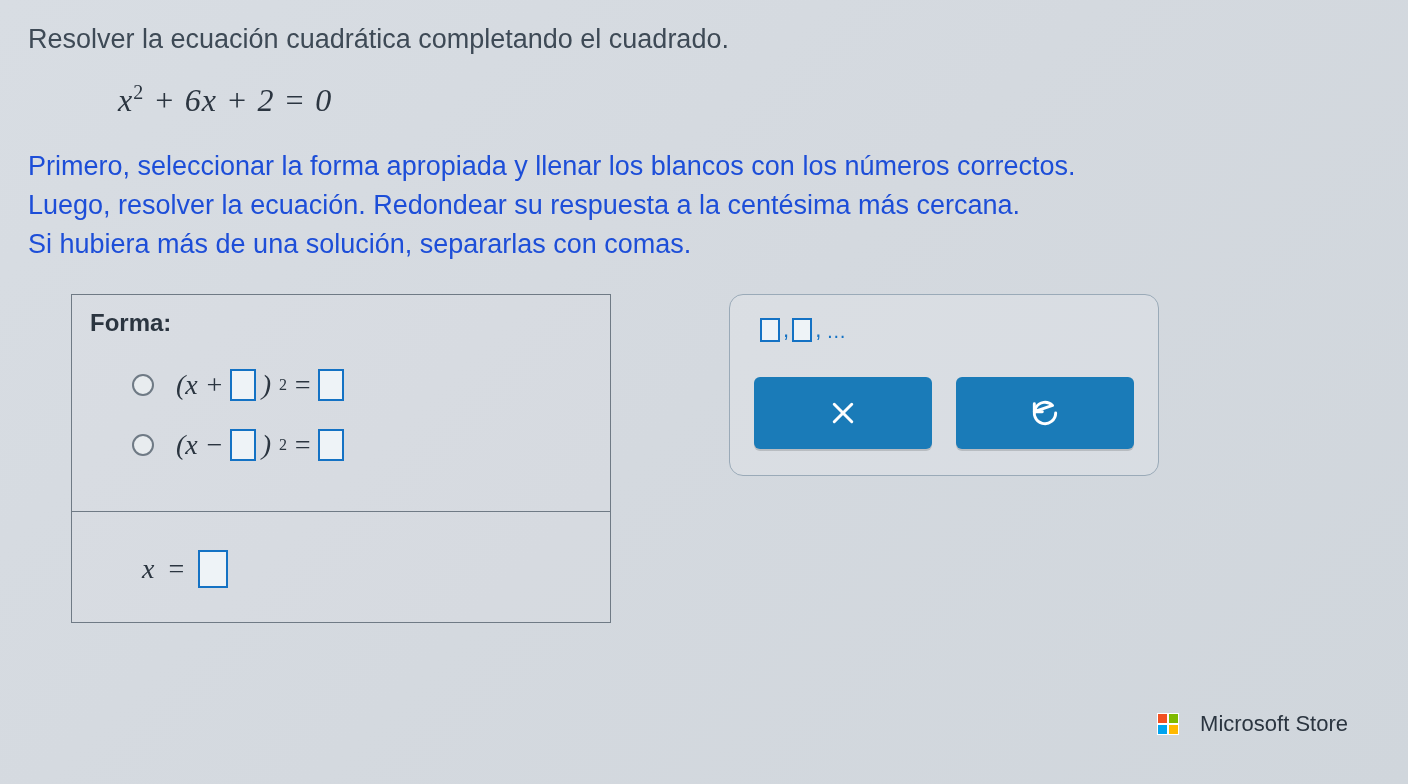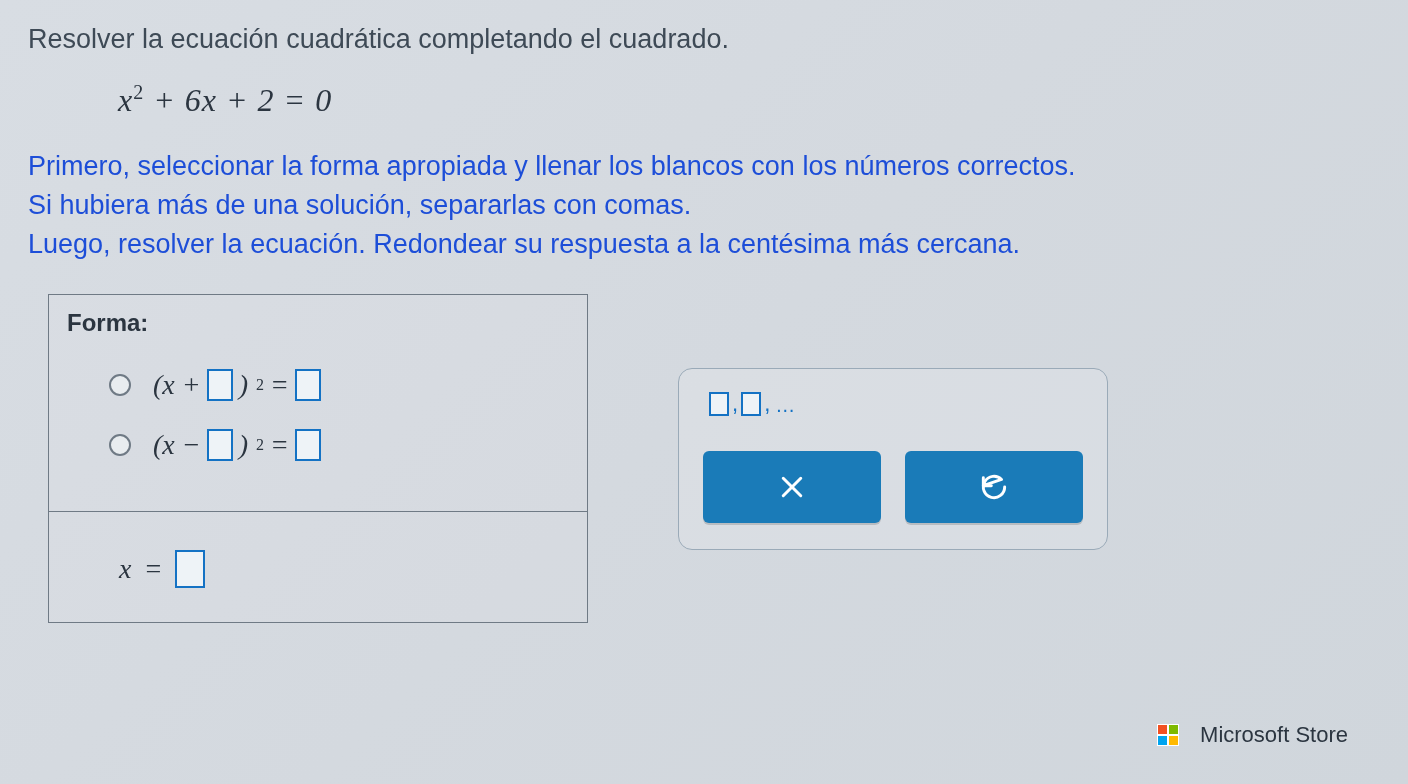--- a/index.html
+++ b/index.html
@@ -27,23 +27,23 @@
   }
   .equation sup { font-size: 20px; vertical-align: super; font-style: normal; }
   .instructions {
     font-size: 27px;
     line-height: 1.45;
     color: #1d4ed8;
     margin-bottom: 30px;
   }
   .panels {
     display: flex;
-    gap: 90px;
-    align-items: center;
-    margin-left: 20px;
+    gap: 118px;
+    align-items: flex-start;
+    margin-left: 43px;
   }
   .left-box {
     width: 540px;
     border: 1px solid #6f7a85;
     background: rgba(255,255,255,0.05);
   }
   .section-label {
     font-size: 24px;
     font-weight: 700;
     color: #2b3540;
@@ -149,21 +149,21 @@
     border-radius: 6px;
     display: flex;
     align-items: center;
     justify-content: center;
     box-shadow: 0 2px 0 rgba(0,0,0,0.15);
   }
   .action-btn svg { stroke: #fff; }
   .ms-store {
     position: absolute;
     right: 60px;
-    bottom: 36px;
+    bottom: 47px;
     display: flex;
     align-items: center;
     gap: 21px;
     font-size: 22px;
     color: #2b3540;
   }
   .ms-logo {
     width: 22px; height: 22px;
     display: grid;
     grid-template-columns: 1fr 1fr;
@@ -181,22 +181,22 @@
 <body>
 
 <div class="prompt">Resolver la ecuación cuadrática completando el cuadrado.</div>
 
 <div class="equation">
   <span>x</span><sup>2</sup><span> + 6x + 2 = 0</span>
 </div>
 
 <div class="instructions">
   <div>Primero, seleccionar la forma apropiada y llenar los blancos con los números correctos.</div>
+  <div>Luego, resolver la ecuación. Redondear su respuesta a la centésima más cercana.</div>
   <div>Si hubiera más de una solución, separarlas con comas.</div>
-  <div>Luego, resolver la ecuación. Redondear su respuesta a la centésima más cercana.</div>
 </div>
 
 <div class="panels">
   <div class="left-box">
     <div class="section-label">Forma:</div>
     <div class="forma-body">
       <div class="option-row">
         <span class="radio"></span>
         <span class="expr">
           <span>(x + </span>

